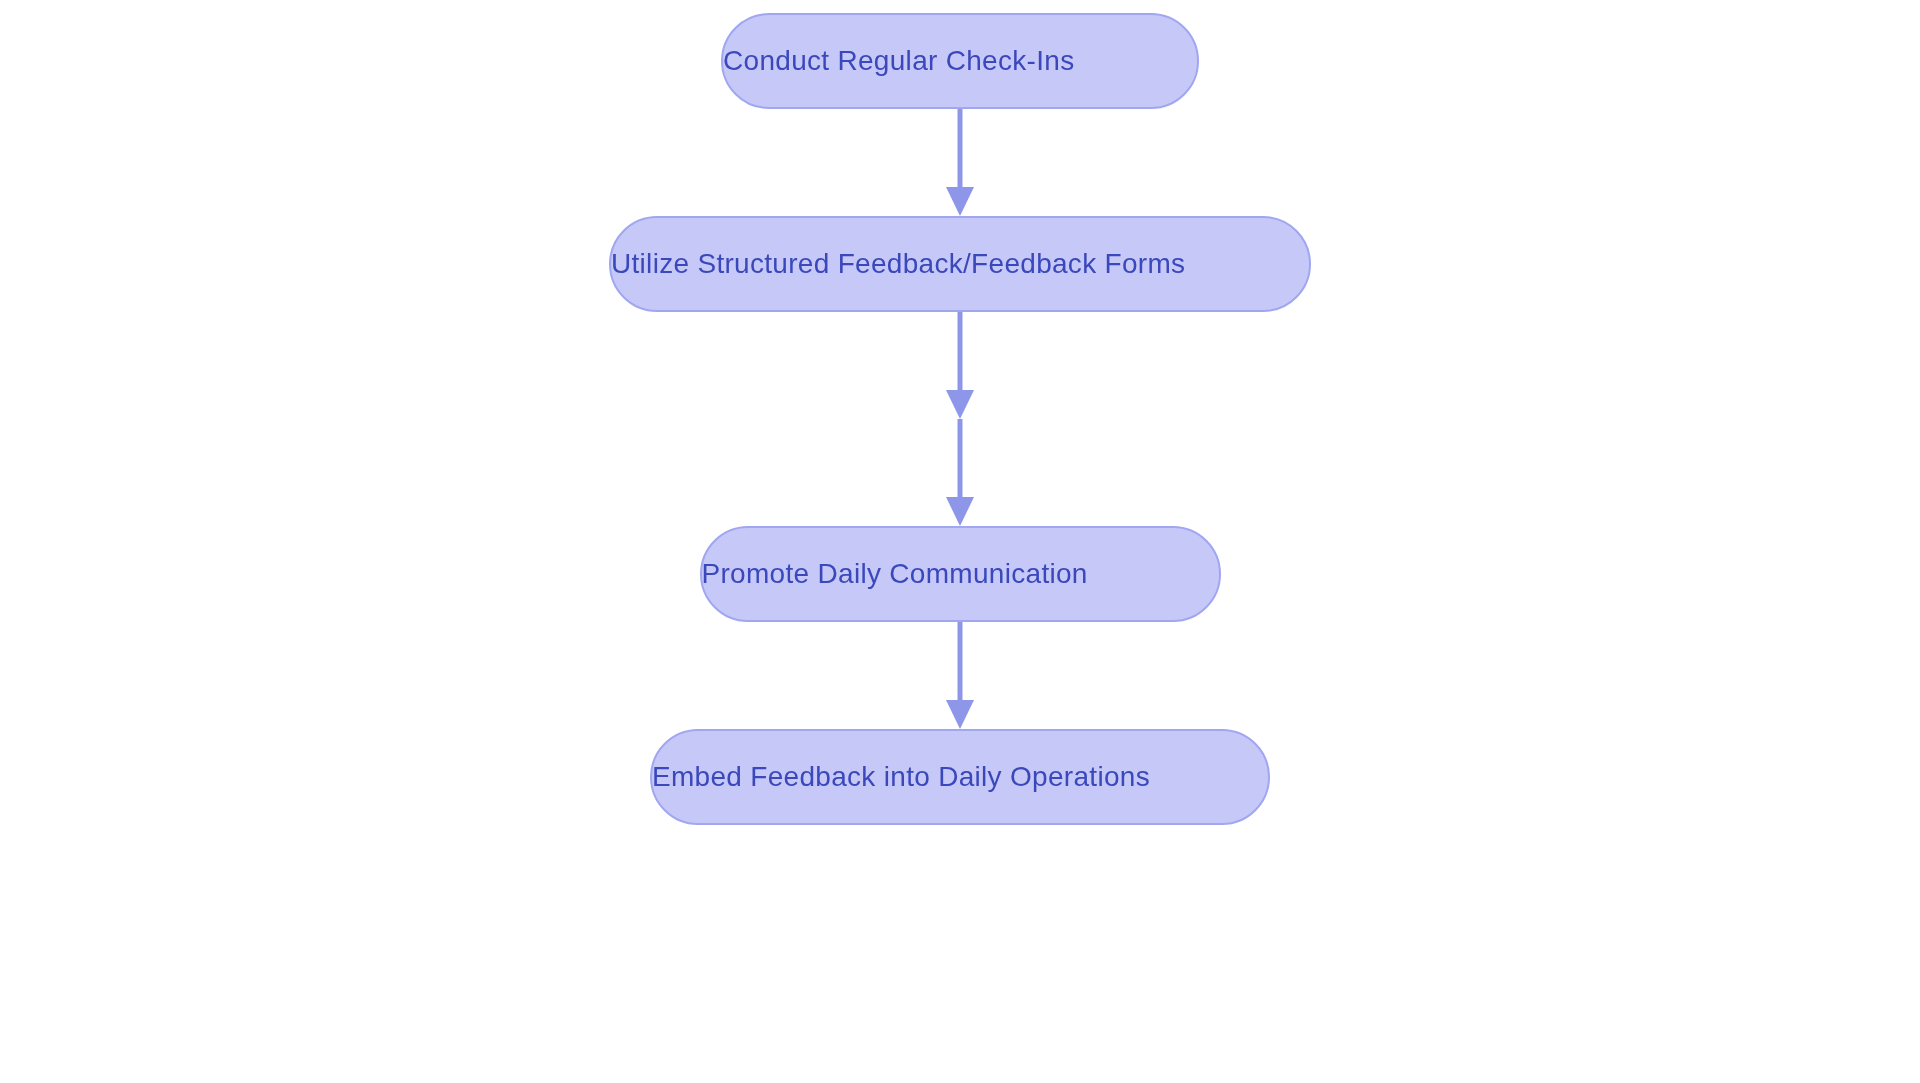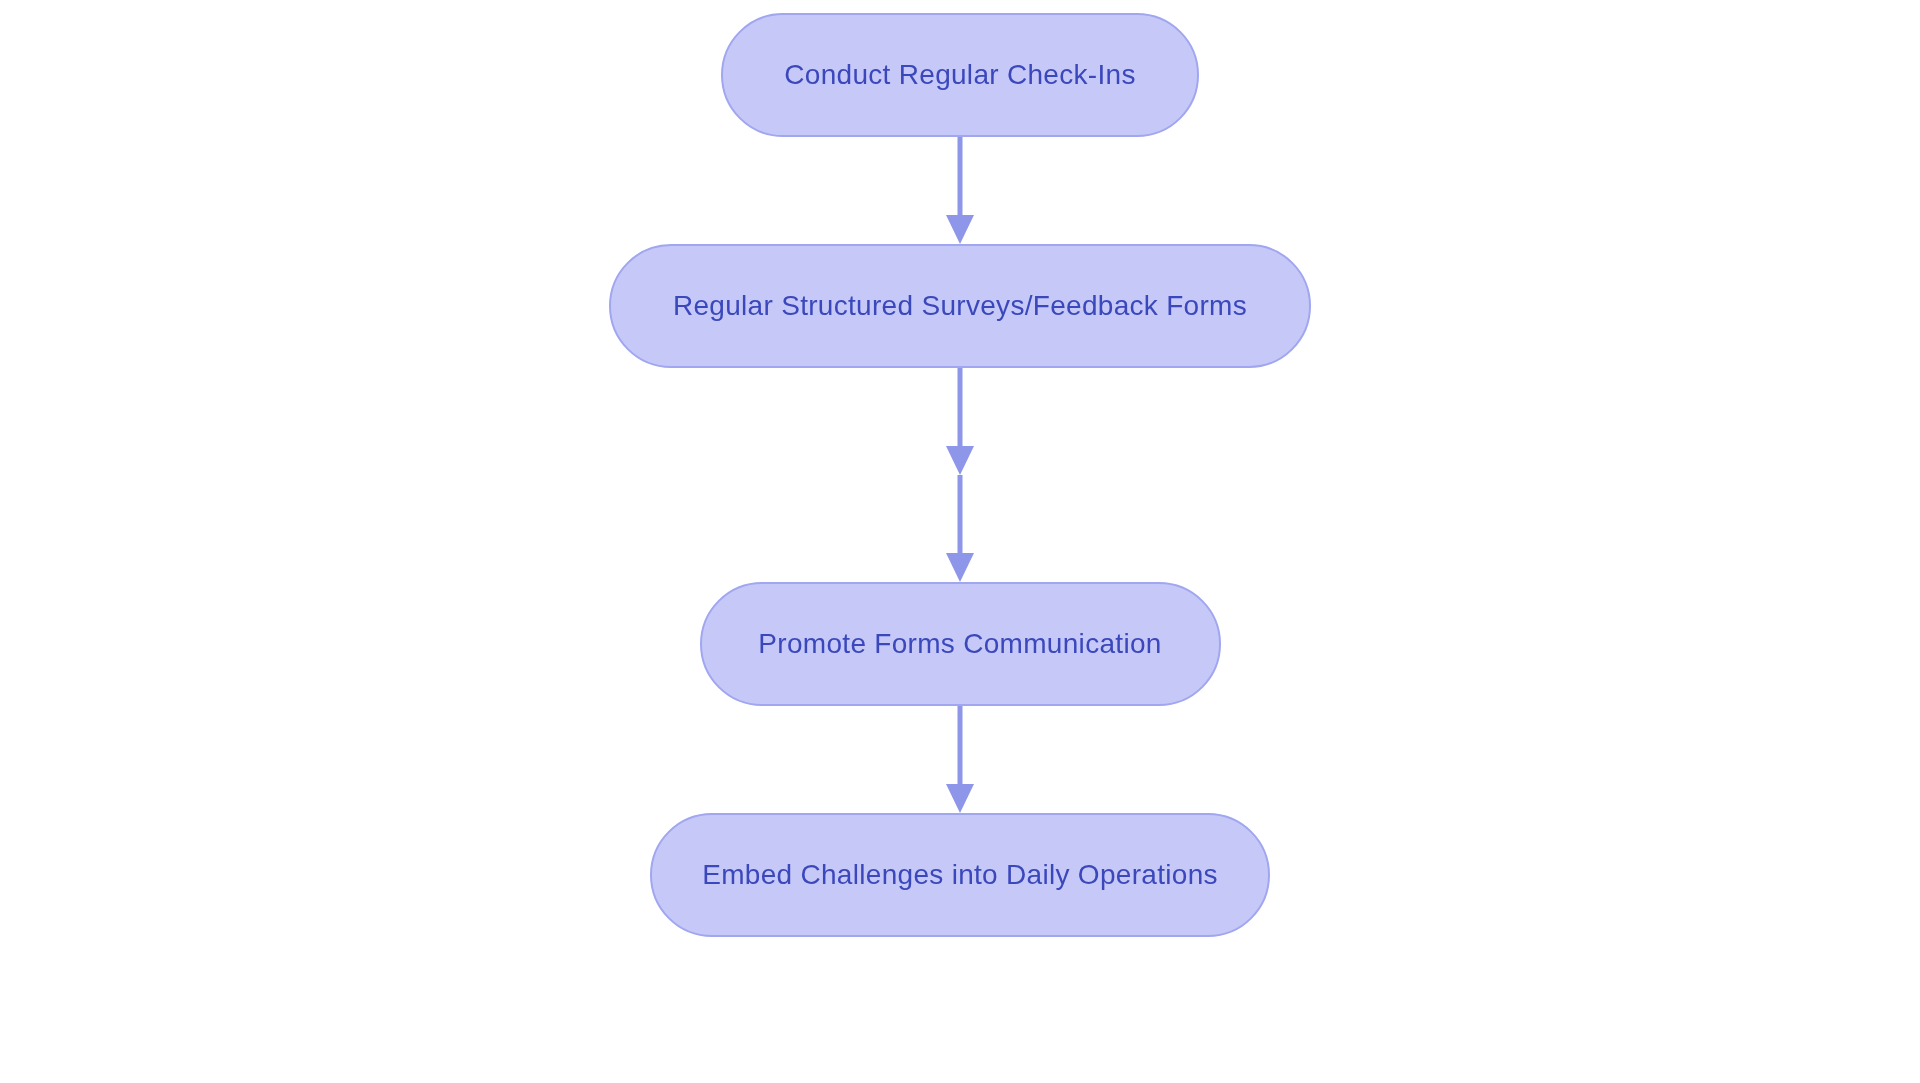--- a/index.html
+++ b/index.html
@@ -19,28 +19,27 @@
   }
   .canvas {
     width: 1920px;
     height: 1083px;
     padding-top: 13px;
     display: flex;
     flex-direction: column;
     align-items: center;
   }
   .node {
-    height: 124px;
+    height: 96px;
     border-radius: 64px;
     background: var(--node-fill);
     border: 2px solid var(--node-border);
     color: var(--node-text);
     display: flex;
     align-items: center;
-    justify-content: center;
     text-align: center;
     font-size: 28px;
     font-weight: 500;
     letter-spacing: 0.3px;
     flex: 0 0 auto;
   }
   .n1 { width: 478px; }
   .n2 { width: 702px; }
   .n3 { width: 690px; }
   .n4 { width: 521px; }
@@ -62,40 +61,40 @@
   <div class="node n1">
     <span>Conduct Regular Check-Ins</span>
   </div>
 
   <svg class="arrow" viewBox="0 0 34 107" aria-hidden="true">
     <line x1="17" y1="0" x2="17" y2="81"></line>
     <polygon points="3,78 31,78 17,107"></polygon>
   </svg>
 
   <div class="node n2">
-    <span>Regular Structured Surveys/Feedback Forms</span>
+    <span>Utilize Structured Feedback/Feedback Forms</span>
   </div>
 
   <svg class="arrow" viewBox="0 0 34 107" aria-hidden="true">
     <line x1="17" y1="0" x2="17" y2="81"></line>
     <polygon points="3,78 31,78 17,107"></polygon>
   </svg>
 
 
   <svg class="arrow" viewBox="0 0 34 107" aria-hidden="true">
     <line x1="17" y1="0" x2="17" y2="81"></line>
     <polygon points="3,78 31,78 17,107"></polygon>
   </svg>
 
   <div class="node n4">
-    <span>Promote Forms Communication</span>
+    <span>Promote Daily Communication</span>
   </div>
 
   <svg class="arrow" viewBox="0 0 34 107" aria-hidden="true">
     <line x1="17" y1="0" x2="17" y2="81"></line>
     <polygon points="3,78 31,78 17,107"></polygon>
   </svg>
 
   <div class="node n5">
-    <span>Embed Challenges into Daily Operations</span>
+    <span>Embed Feedback into Daily Operations</span>
   </div>
 
 </div>
 
 </body></html>

